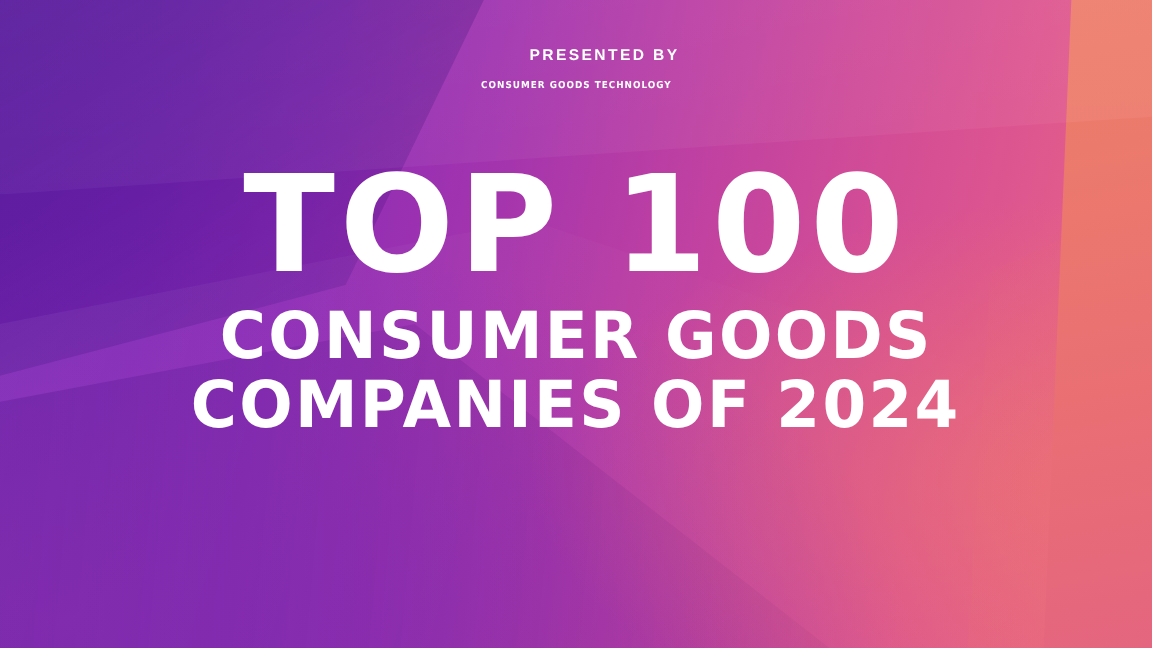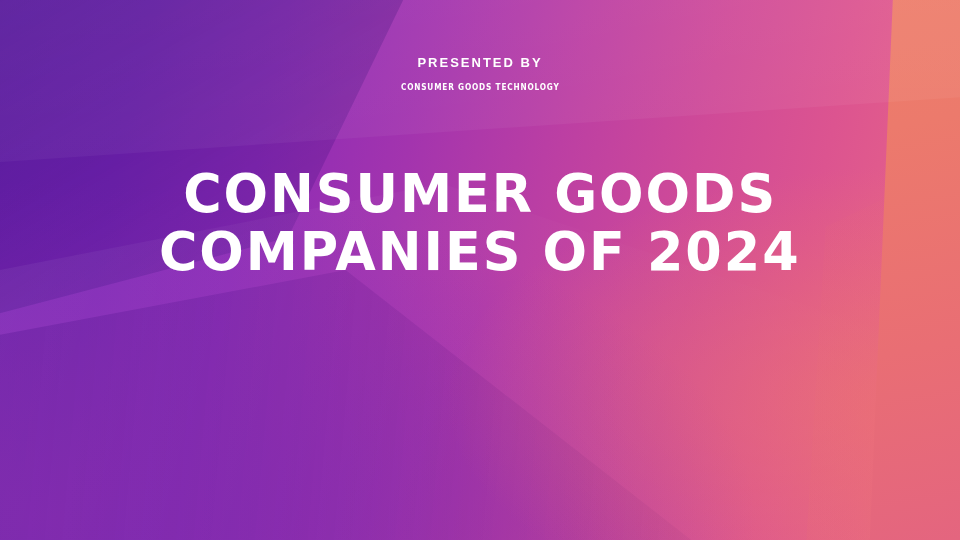--- a/index.html
+++ b/index.html
@@ -73,24 +73,24 @@
   #content {
     position: absolute;
     inset: 0;
     display: flex;
     flex-direction: column;
     align-items: center;
   }
 
   
   #presented-block {
-    margin-top: 56px;
-    display: flex;
-    flex-direction: column;
-    align-items: center;
+    margin-top: 39px;
+    display: flex;
+    flex-direction: column;
+    align-items: flex-end;
   }
   #presented-by-label {
     color: #ffffff;
     font-size: 13px;
     font-weight: bold;
     letter-spacing: 2.0px;
     line-height: 1;
     margin-bottom: 10px;
   }
 
@@ -185,18 +185,19 @@
 
     <div id="presented-block">
       <div id="presented-by-label">PRESENTED BY</div>
 
       <div id="cgt-logo">
         <div id="cgt-tagline">CONSUMER GOODS TECHNOLOGY</div>
       </div>
     </div>
 
     <div id="headline-block">
+      <div id="title-top100">TOP 100</div>
       <div id="subtitle-line-1">CONSUMER GOODS</div>
       <div id="subtitle-line-2">COMPANIES OF 2024</div>
     </div>
 
   </div>
 </div>
 
 </body></html>

